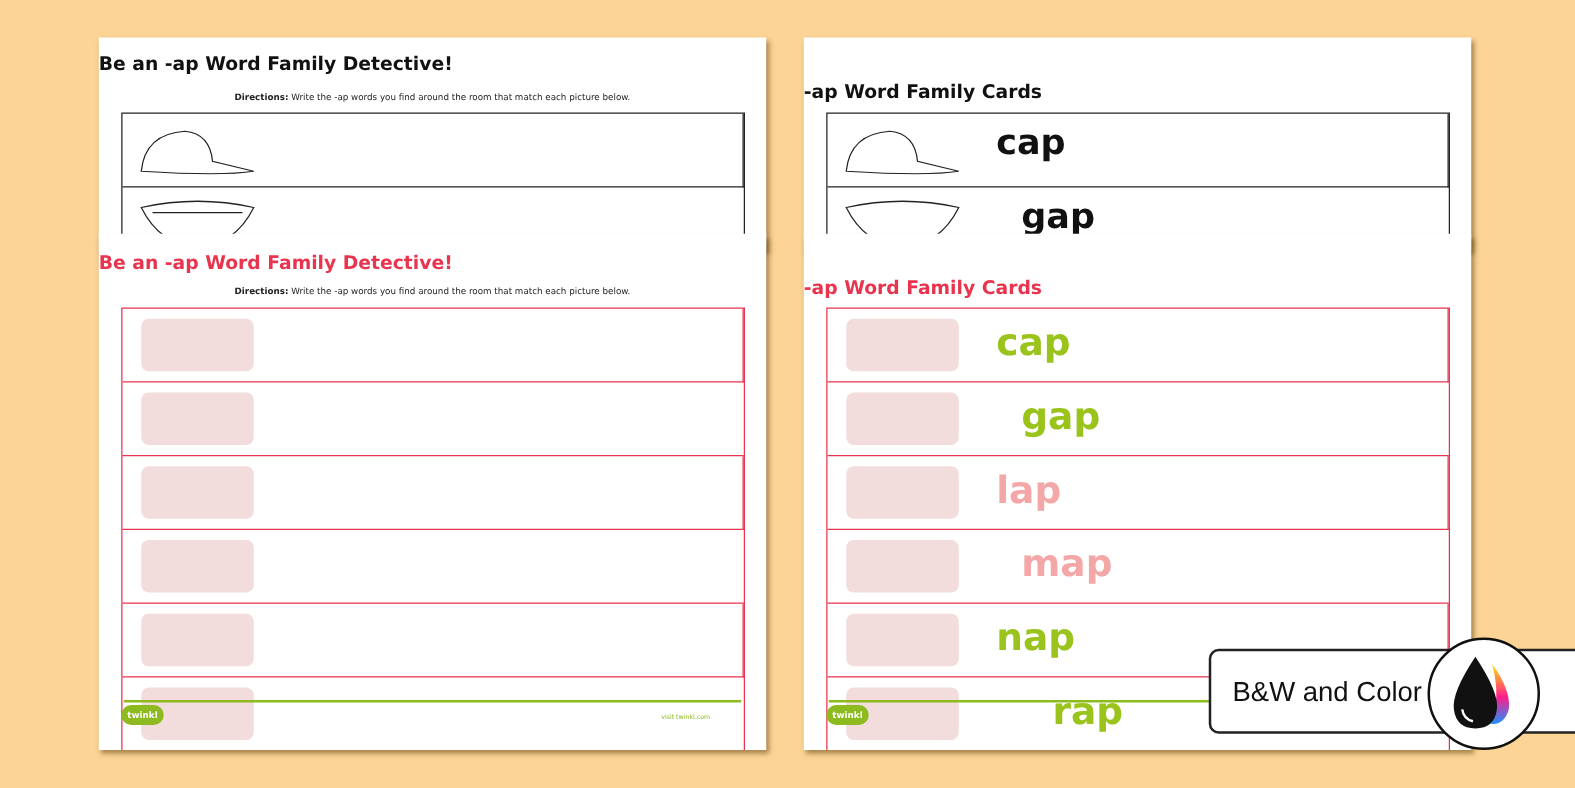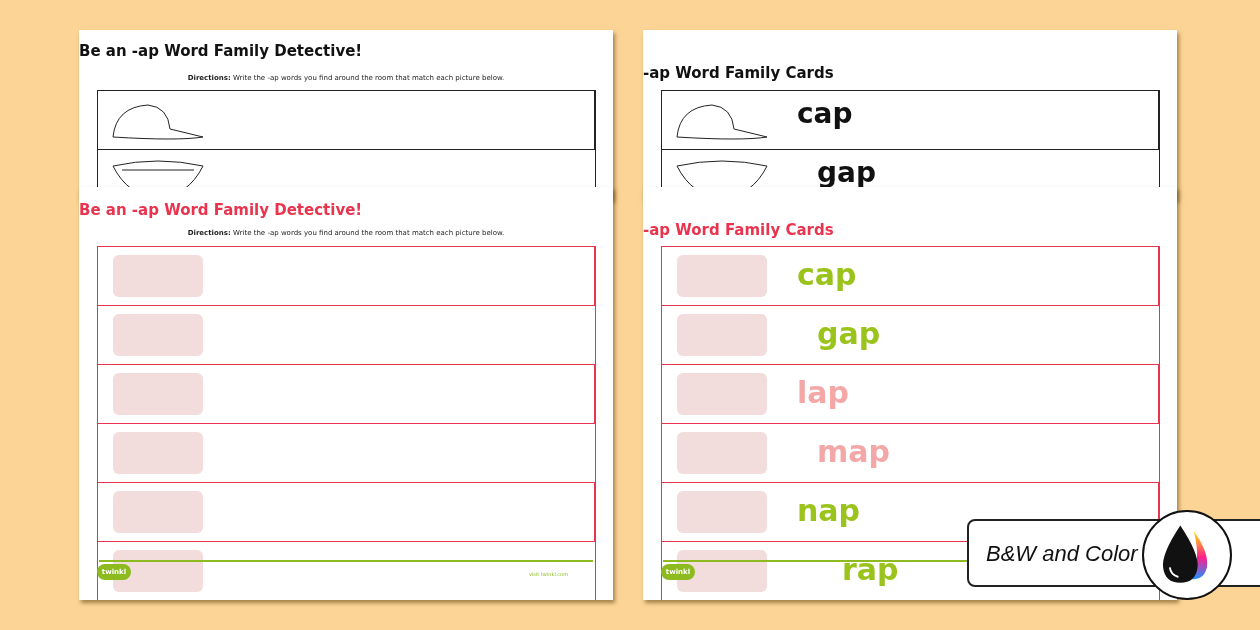--- a/index.html
+++ b/index.html
@@ -9,21 +9,21 @@
   .dir{position:absolute;left:0;right:0;text-align:center;font-size:7px;color:#222;}
   .dir b{font-weight:bold;}
   .grid{position:absolute;display:grid;grid-template-columns:1fr;}
   .cell{position:relative;box-sizing:border-box;}
   .pic{position:absolute;left:10px;top:6px;width:100px;height:46px;}
   .word{position:absolute;font-weight:bold;font-size:30px;top:6px;}
   .foot-line{position:absolute;left:20px;right:20px;height:2px;background:#8dbb1f;}
   .logo{position:absolute;width:34px;height:16px;border-radius:9px;background:#8dbb1f;color:#fff;font-size:7px;font-weight:bold;text-align:center;line-height:16px;}
   .url{position:absolute;font-size:5px;color:#8dbb1f;}
   .badge-box{position:absolute;left:967px;top:519px;width:300px;height:68px;background:#fff;border:2px solid #222;border-radius:8px;box-sizing:border-box;}
-  .badge-text{position:absolute;left:17px;top:20px;font-family:"Liberation Sans",sans-serif;font-size:22px;color:#111;font-style:italic;}
+  .badge-text{position:absolute;left:17px;top:20px;font-family:"Liberation Sans",sans-serif;font-size:22px;color:#111;}
   .badge-circle{position:absolute;left:1142px;top:510px;width:90px;height:90px;border-radius:50%;background:#fff;border:2px solid #111;box-sizing:border-box;}
 </style>
 </head>
 <body>
 
 <div class="sheet" style="left:79px;top:30px;width:534px;height:170px;">
   <div class="title" style="top:12px;color:#111;">Be an -ap Word Family Detective!</div>
   <div class="dir" style="top:44px;"><b>Directions:</b><span> Write the -ap words you find around the room that match each picture below.</span></div>
   <div class="grid" style="left:18px;top:60px;width:497px;border:1px solid #222;">
     <div class="cell" style="height:59px;border-right:1px solid #222;border-bottom:1px solid #222;">

